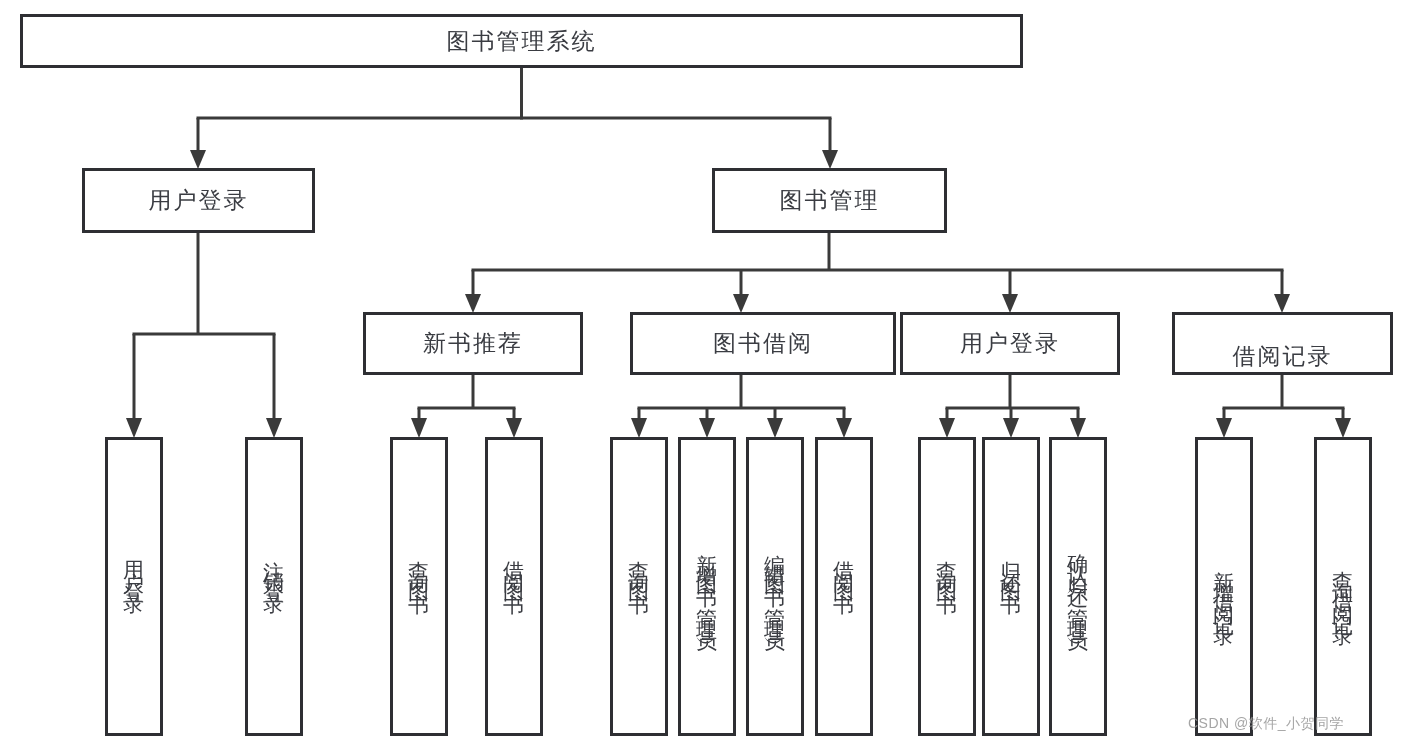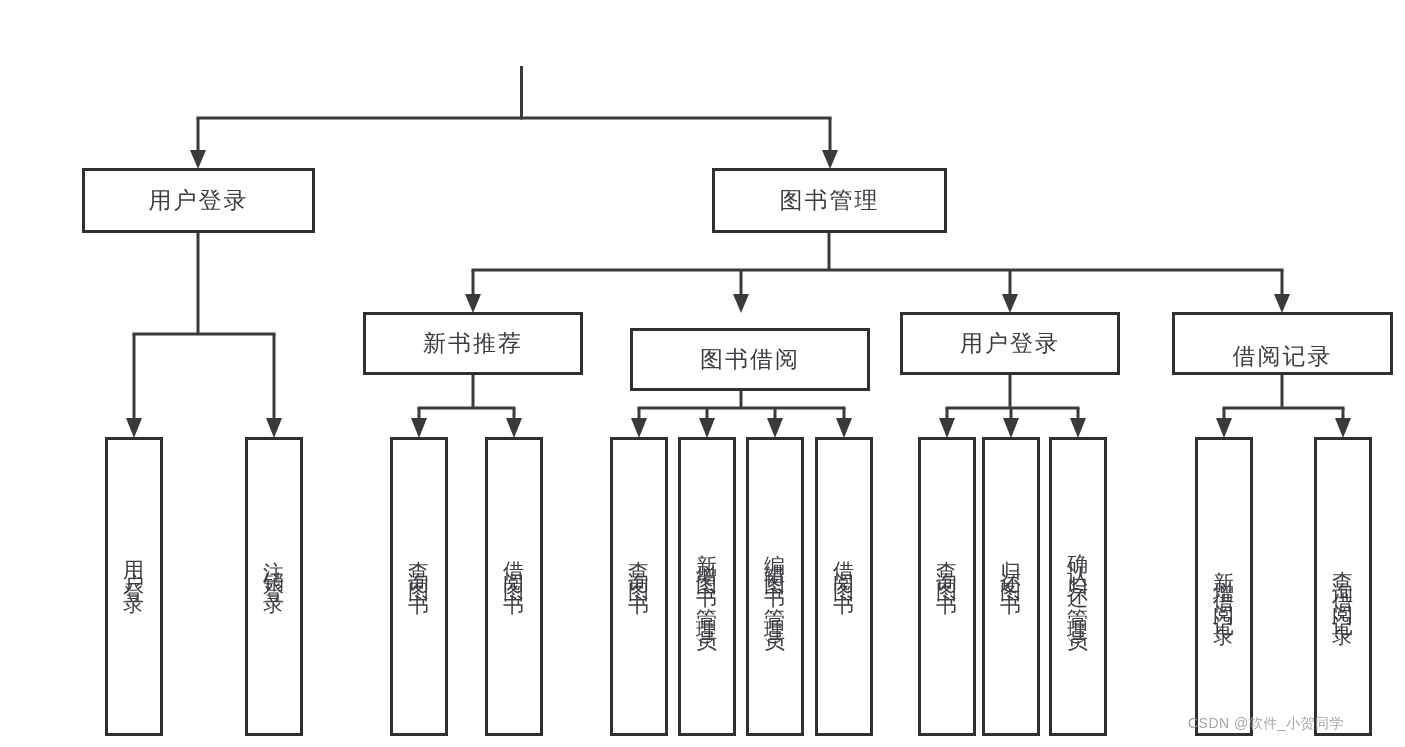--- a/index.html
+++ b/index.html
@@ -121,32 +121,35 @@
 
       <line x1="1282" y1="373" x2="1282" y2="408"></line>
       <line x1="1222.5" y1="408" x2="1344.5" y2="408"></line>
       <line x1="1224" y1="408" x2="1224" y2="420"></line>
       <line x1="1343" y1="408" x2="1343" y2="420"></line>
       <polygon points="1216,418 1232,418 1224,438" stroke="none"></polygon>
       <polygon points="1335,418 1351,418 1343,438" stroke="none"></polygon>
     </g>
   </svg>
 
+  <div class="node hbox" style="left:20px; top:14px; width:1003px; height:54px;">
+    <span>图书管理系统</span>
+  </div>
 
   <div class="node hbox" style="left:82px; top:168px; width:233px; height:65px;">
     <span>用户登录</span>
   </div>
   <div class="node hbox" style="left:712px; top:168px; width:235px; height:65px;text-align:right;">
     <span>图书管理</span>
   </div>
 
   <div class="node hbox" style="left:363px; top:312px; width:220px; height:63px;">
     <span>新书推荐</span>
   </div>
-  <div class="node hbox" style="left:630px; top:328px; width:240px; height:63px;">
+  <div class="node hbox" style="left:630px; top:312px; width:266px; height:63px;">
     <span>图书借阅</span>
   </div>
   <div class="node hbox" style="left:900px; top:312px; width:220px; height:63px;">
     <span>用户登录</span>
   </div>
   <div class="node hbox" style="left:1172px; top:312px; width:221px; height:63px;align-items:flex-end;">
     <span>借阅记录</span>
   </div>
 
   <div class="node vbox lift" style="left:105px; top:437px; width:58px; height:299px;">

